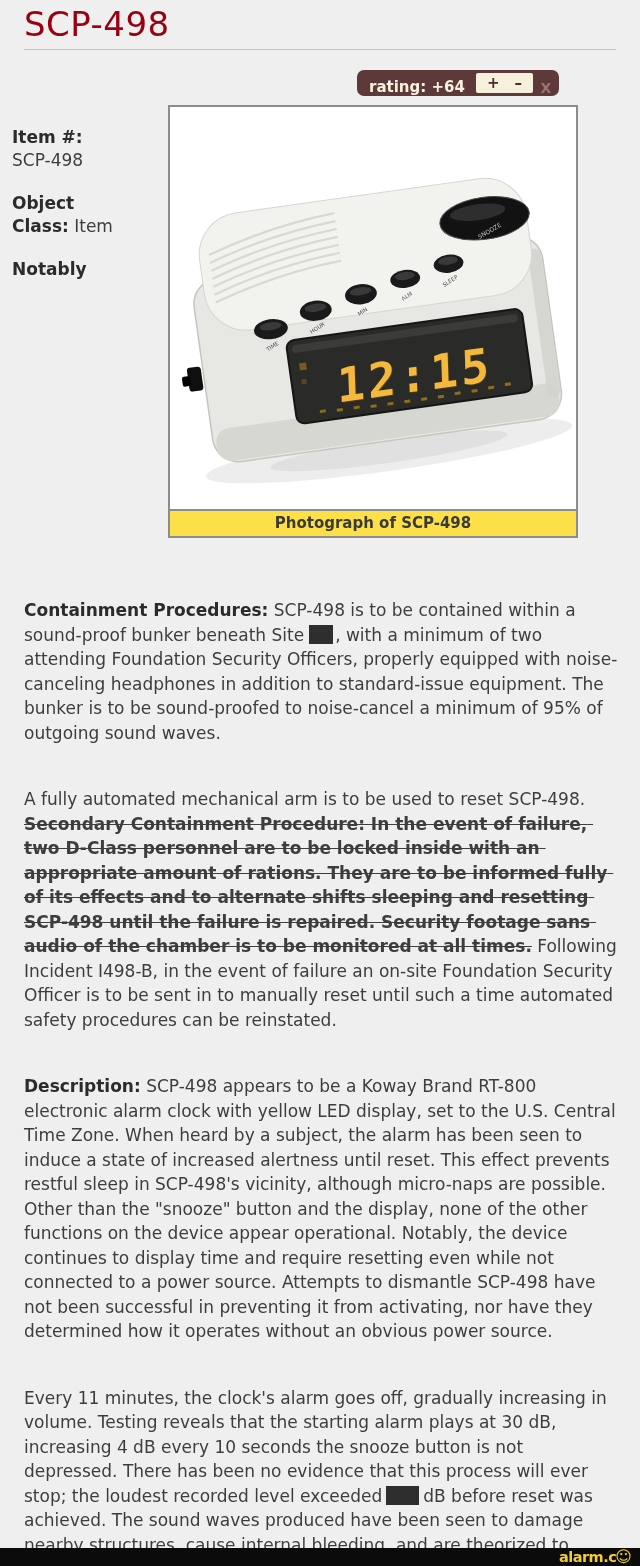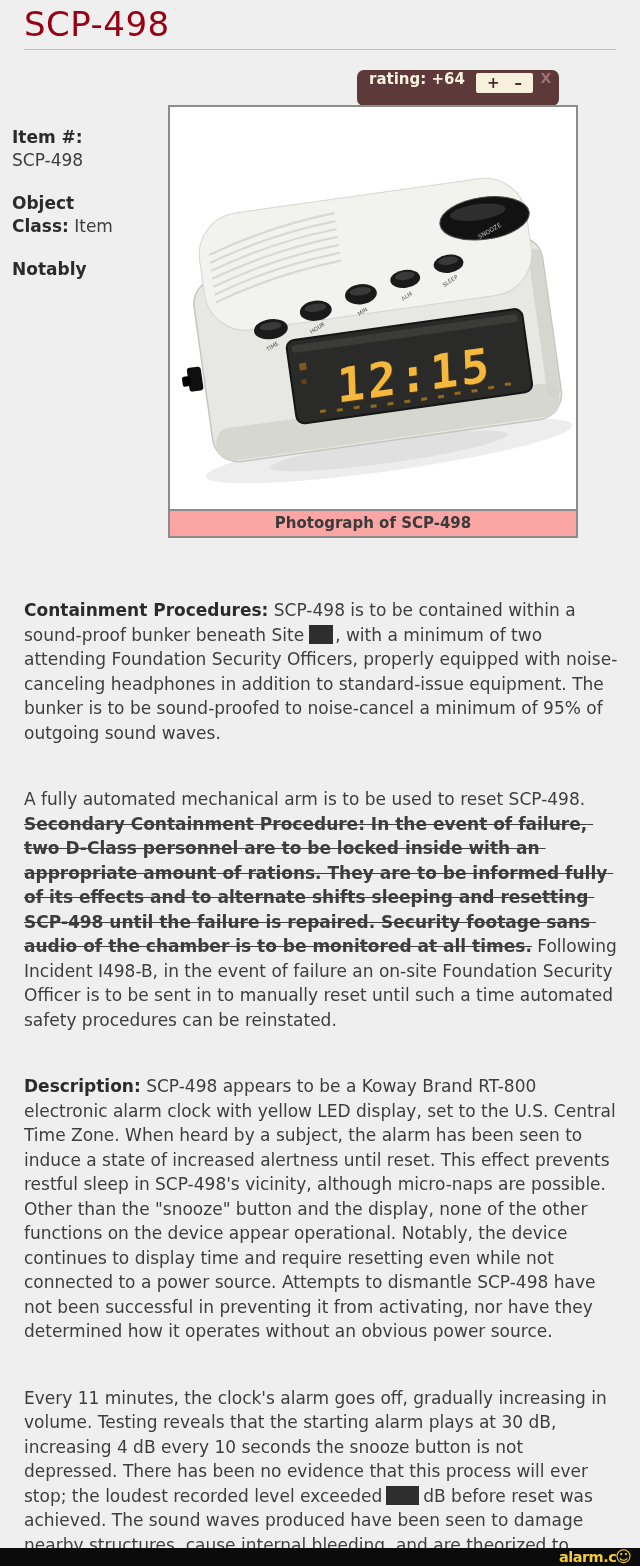--- a/index.html
+++ b/index.html
@@ -15,22 +15,22 @@
     position: absolute; left: 24px; top: 4px;
     font-size: 34px; font-weight: 400; color: #990011;
     letter-spacing: 0.5px;
   }
   .title-divider {
     position: absolute; left: 24px; top: 49px; width: 592px;
     border: 0; border-top: 1px solid #c2c2c2;
   }
   
   .rating {
-    position: absolute; left: 357px; top: 70px; height: 36px;
-    display: flex; align-items: flex-start;
+    position: absolute; left: 357px; top: 70px; height: 26px;
+    display: flex; align-items: flex-end;
     background: #5d3939; border-radius: 7px;
   }
   .rating-label {
     padding: 0 11px 0 12px; color: #f8f1df;
     font-size: 15px; font-weight: bold; white-space: nowrap;
   }
   .vote-box {
     display: inline-flex; align-items: center; gap: 15px;
     background: #f7f0dd; height: 20px; margin: 3px 0;
     padding: 0 11px; border-radius: 2px;
@@ -48,21 +48,21 @@
   .infobox { position: absolute; left: 12px; top: 126px; width: 112px; }
   .infobox p { font-size: 17px; line-height: 23px; margin-bottom: 20px; white-space: pre-wrap; }
   .infobox b, .article b { color: #2b2b2b; }
   
   .scp-figure {
     position: absolute; left: 168px; top: 105px; width: 410px; height: 433px;
     background: #ffffff; border: 2px solid #8c8c8c;
   }
   .photo-area { width: 406px; height: 402px; overflow: hidden; }
   .scp-figure figcaption {
-    height: 27px; background: #fca5a5; border-top: 2px solid #8c8c8c;
+    height: 27px; background: #fde047; border-top: 2px solid #8c8c8c;
     text-align: center; font-size: 15px; font-weight: bold; color: #3a3a3a;
     line-height: 24px;
   }
   
   .article { position: absolute; left: 24px; top: 556px; width: 594px; }
   .article p {
     font-size: 17px; line-height: 24.5px; margin-bottom: 21px;
     white-space: pre-wrap;
     margin-top: 42px;
   }

